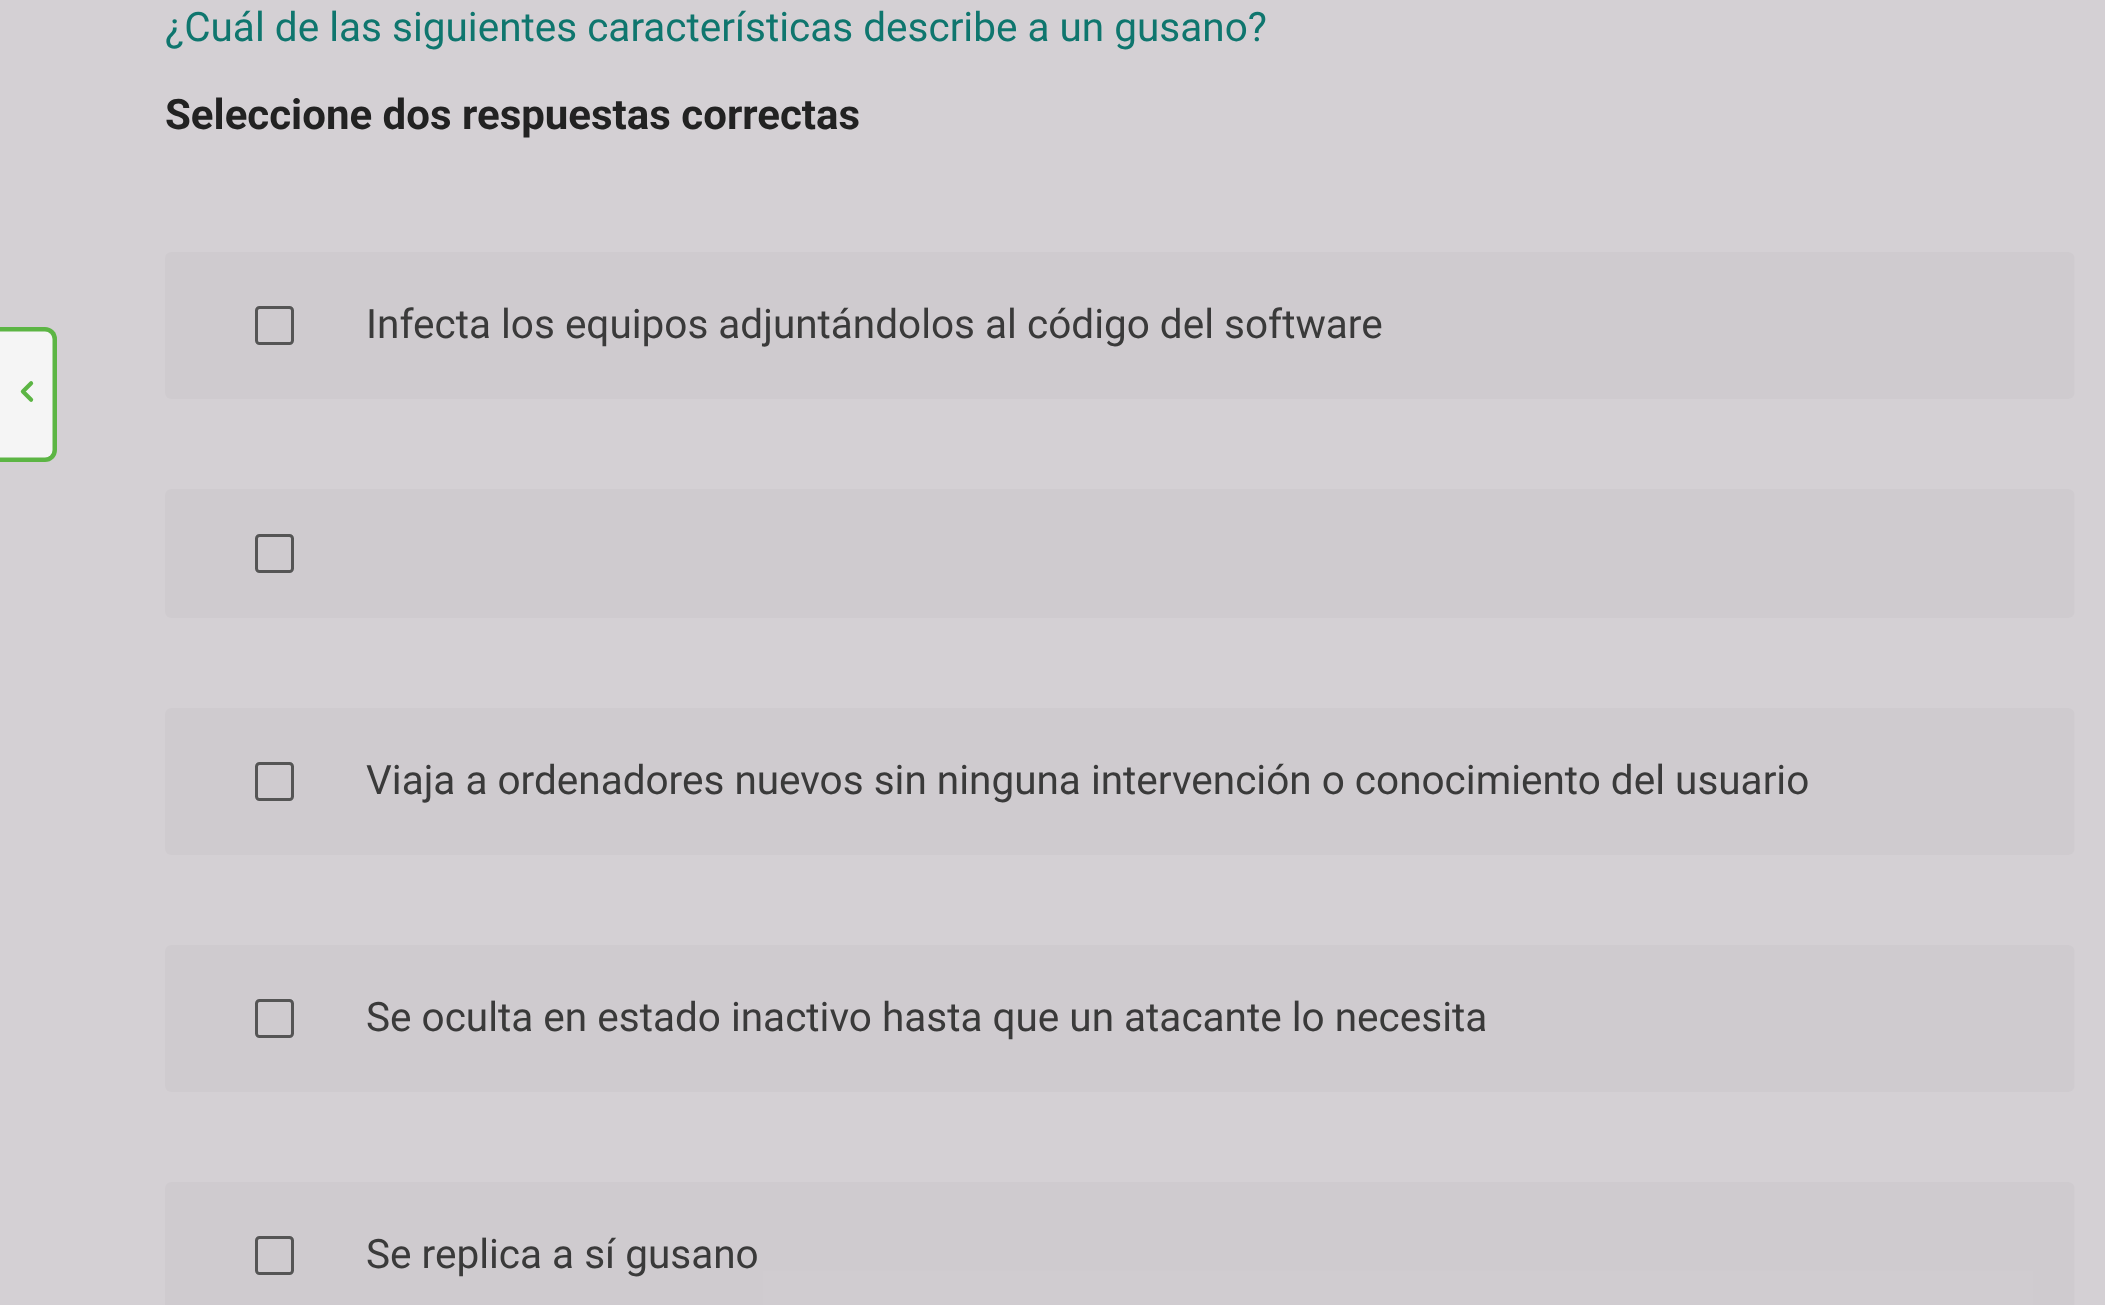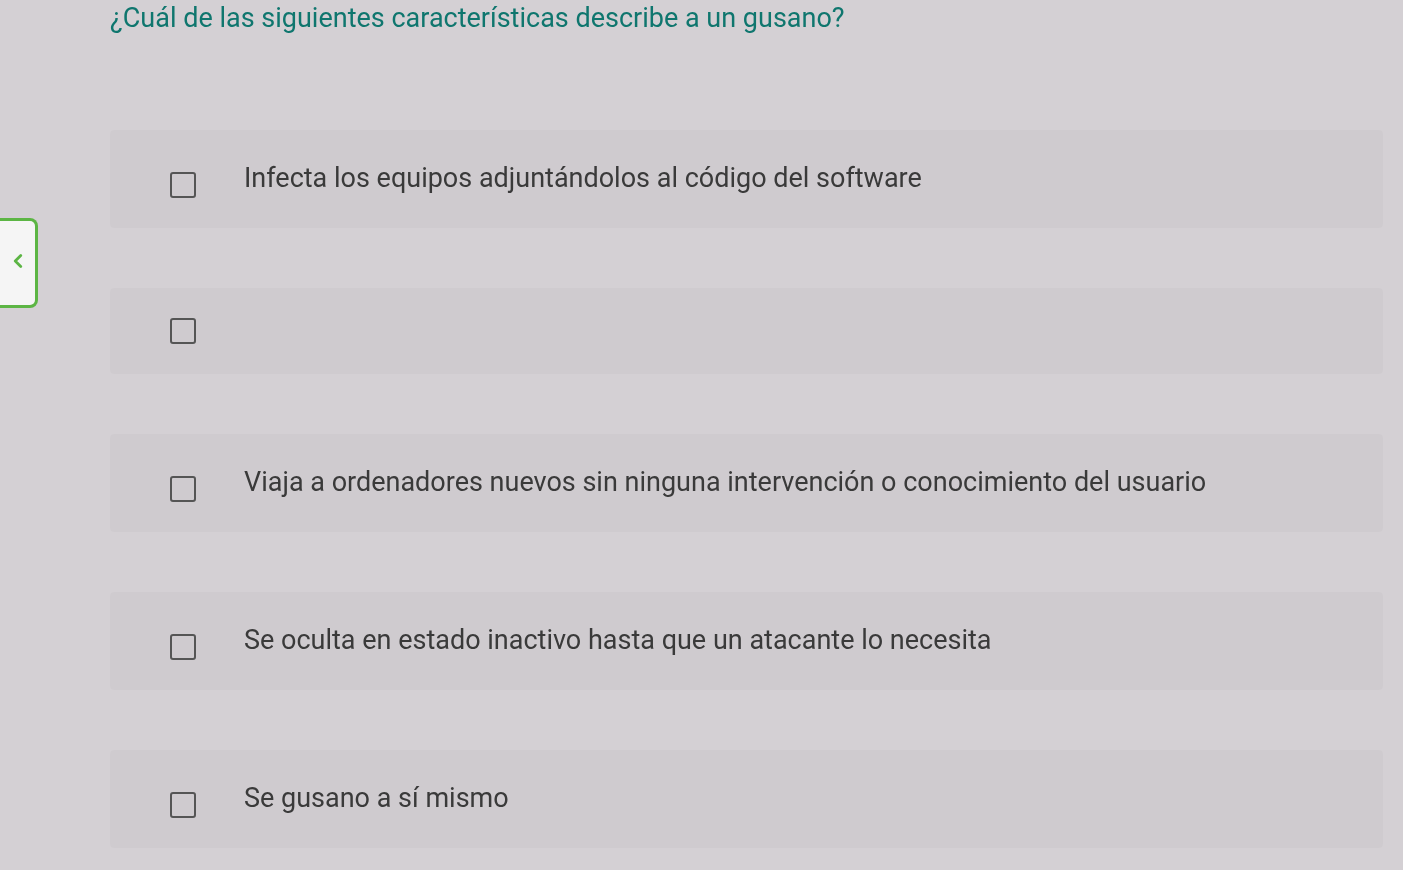--- a/index.html
+++ b/index.html
@@ -32,21 +32,21 @@
       color: #222;
       line-height: 1.35;
     }
     .options-container {
       margin-top: 60px;
       padding-left: 110px;
       padding-right: 20px;
     }
     .option-row {
       display: flex;
-      align-items: flex-end;
+      align-items: center;
       padding: 30px 20px 30px 60px;
       margin-bottom: 60px;
       background: rgba(0,0,0,0.02);
       border-radius: 4px;
     }
     .option-row:first-child {
       margin-top: 0;
     }
     .checkbox {
       width: 26px;
@@ -90,20 +90,21 @@
 <div class="side-tab">
   <span>
     <svg viewBox="0 0 24 24" fill="none" stroke="#5cb544" stroke-width="3" stroke-linecap="round" stroke-linejoin="round">
       <polyline points="15 18 9 12 15 6"></polyline>
     </svg>
   </span>
 </div>
 
 <div class="question-header">
   <div class="question-text">¿Cuál de las siguientes características describe a un gusano?</div>
+  <div class="instruction-text">Seleccione dos respuestas correctas</div>
 </div>
 
 <div class="options-container">
 
   <div class="option-row">
     <div class="checkbox"></div>
     <div class="option-text">Infecta los equipos adjuntándolos al código del software</div>
   </div>
 
   <div class="option-row">
@@ -115,16 +116,16 @@
     <div class="option-text">Viaja a ordenadores nuevos sin ninguna intervención o conocimiento del usuario</div>
   </div>
 
   <div class="option-row">
     <div class="checkbox"></div>
     <div class="option-text">Se oculta en estado inactivo hasta que un atacante lo necesita</div>
   </div>
 
   <div class="option-row">
     <div class="checkbox"></div>
-    <div class="option-text">Se gusano a sí mismo</div>
+    <div class="option-text">Se replica a sí gusano</div>
   </div>
 
 </div>
 
 </body></html>

